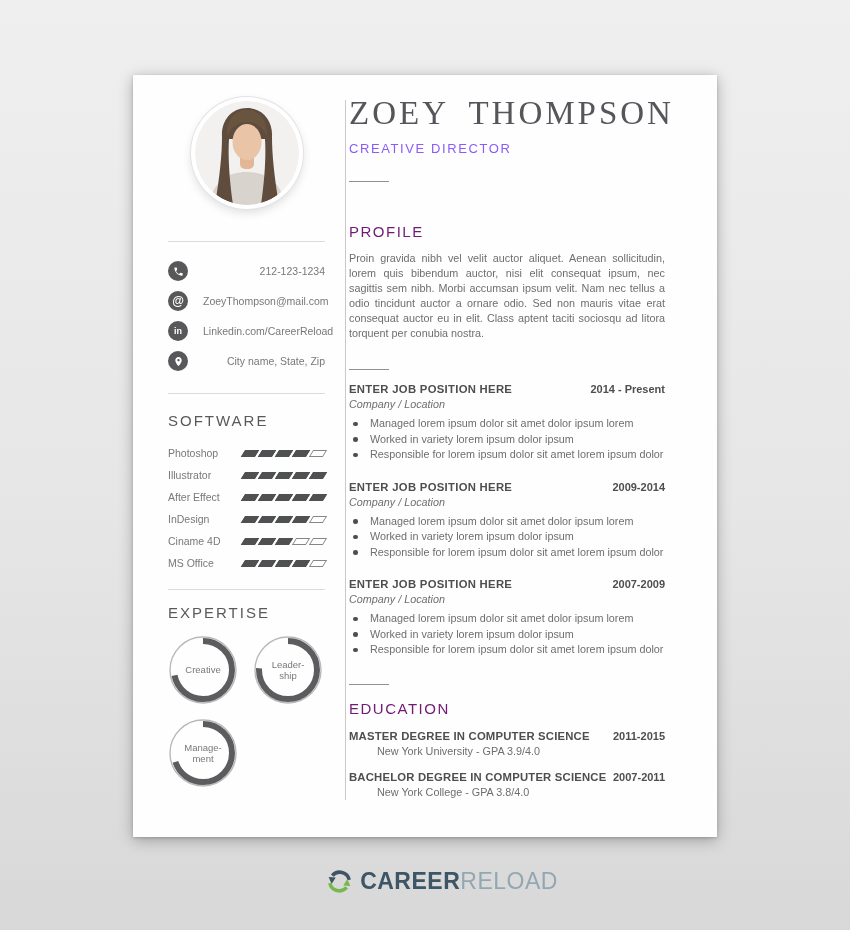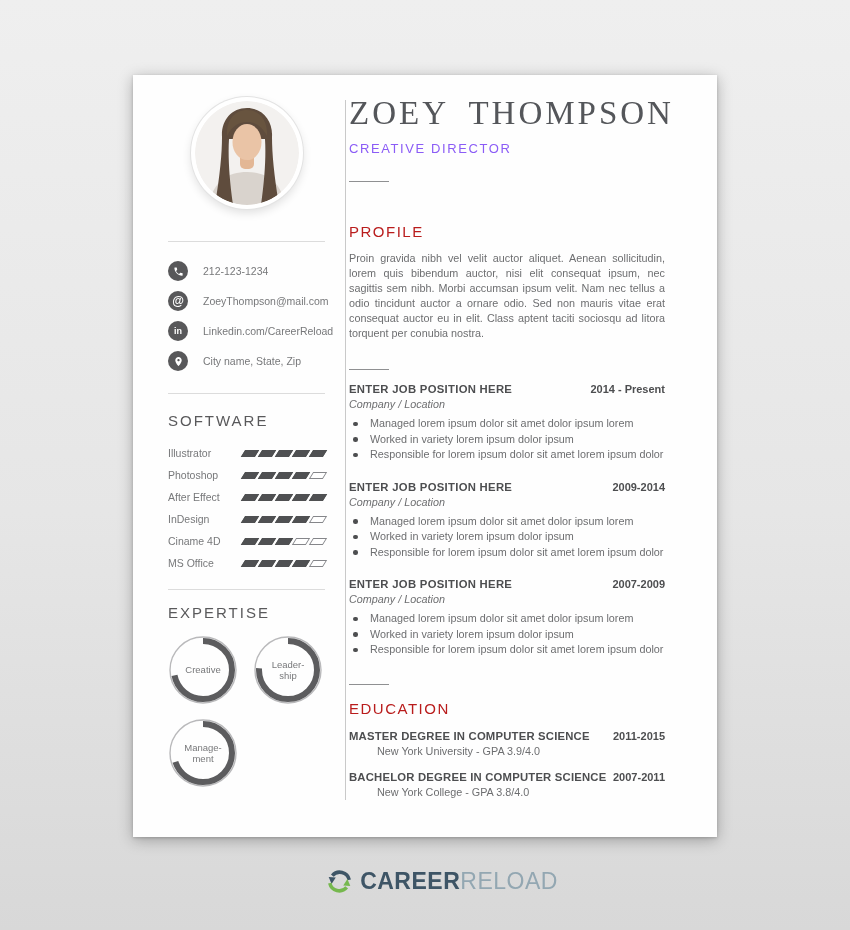--- a/index.html
+++ b/index.html
@@ -25,21 +25,21 @@
     box-shadow:0 0 0 1px #e3e3e3, 0 4px 10px rgba(0,0,0,.12);
   }
   .photo-ring svg { display:block; width:104px; height:104px; border-radius:50%; }
 
   .side-rule { border:none; border-top:1px solid #dcdcdc; height:0; }
   .rule-1 { margin-top:32px; }
   .rule-2 { margin-top:17px; }
   .rule-3 { margin-top:15px; }
 
   .contact { margin-top:14px; }
-  .contact-row { display:flex; align-items:center; height:30px; }
+  .contact-row { display:flex; align-items:center; height:30px;justify-content:space-between; }
   .cicon {
     width:20px; height:20px; border-radius:50%; background:#58585a;
     display:flex; align-items:center; justify-content:center; flex:0 0 20px;
     color:#fff; font-size:11px; font-weight:bold;
   }
   .cicon svg { width:11px; height:11px; fill:#fff; }
   .cicon .at { font-size:12px; line-height:1; }
   .cicon .in { font-size:9px; line-height:1; letter-spacing:0; }
   .ctext { margin-left:15px; font-size:10.5px; color:#77787a; }
 
@@ -85,21 +85,21 @@
     letter-spacing:3px; word-spacing:10px; white-space:nowrap;
   }
   .role { margin-top:9px; font-size:13px; letter-spacing:1.6px; color:#8b5cf6; }
 
   .short-rule { border:none; border-top:1px solid #8f9092; width:40px; height:0; }
   .sr-title { margin-top:25px; }
   .sr-work  { margin-top:28px; }
   .sr-edu   { margin-top:26px; }
 
   .main-heading {
-    font-size:15px; letter-spacing:1.5px; color:#b91c1c; font-weight:400;
+    font-size:15px; letter-spacing:1.5px; color:#701a75; font-weight:400;
   }
   .h-profile { margin-top:41px; }
   .h-work    { margin-top:15px; }
   .h-edu     { margin-top:15px; }
 
   .profile-text {
     margin-top:11px; font-size:10.8px; line-height:15px;
     text-align:justify; color:#6d6e70;
   }
 
@@ -192,37 +192,37 @@
         <span class="ctext">City name, State, Zip</span>
       </div>
     </div>
 
     <hr class="side-rule rule-2">
 
     <h2 class="side-heading">SOFTWARE</h2>
 
     <div class="skills">
       <div class="skill-row">
+        <span class="skill-name">Photoshop</span>
+        <span class="bar">
+            <span class="seg filled"></span>
+            <span class="seg filled"></span>
+            <span class="seg filled"></span>
+            <span class="seg filled"></span>
+            <span class="seg"></span>
+          </span>
+      </div>
+      <div class="skill-row">
         <span class="skill-name">Illustrator</span>
         <span class="bar">
             <span class="seg filled"></span>
             <span class="seg filled"></span>
             <span class="seg filled"></span>
             <span class="seg filled"></span>
             <span class="seg filled"></span>
-          </span>
-      </div>
-      <div class="skill-row">
-        <span class="skill-name">Photoshop</span>
-        <span class="bar">
-            <span class="seg filled"></span>
-            <span class="seg filled"></span>
-            <span class="seg filled"></span>
-            <span class="seg filled"></span>
-            <span class="seg"></span>
           </span>
       </div>
       <div class="skill-row">
         <span class="skill-name">After Effect</span>
         <span class="bar">
             <span class="seg filled"></span>
             <span class="seg filled"></span>
             <span class="seg filled"></span>
             <span class="seg filled"></span>
             <span class="seg filled"></span>

